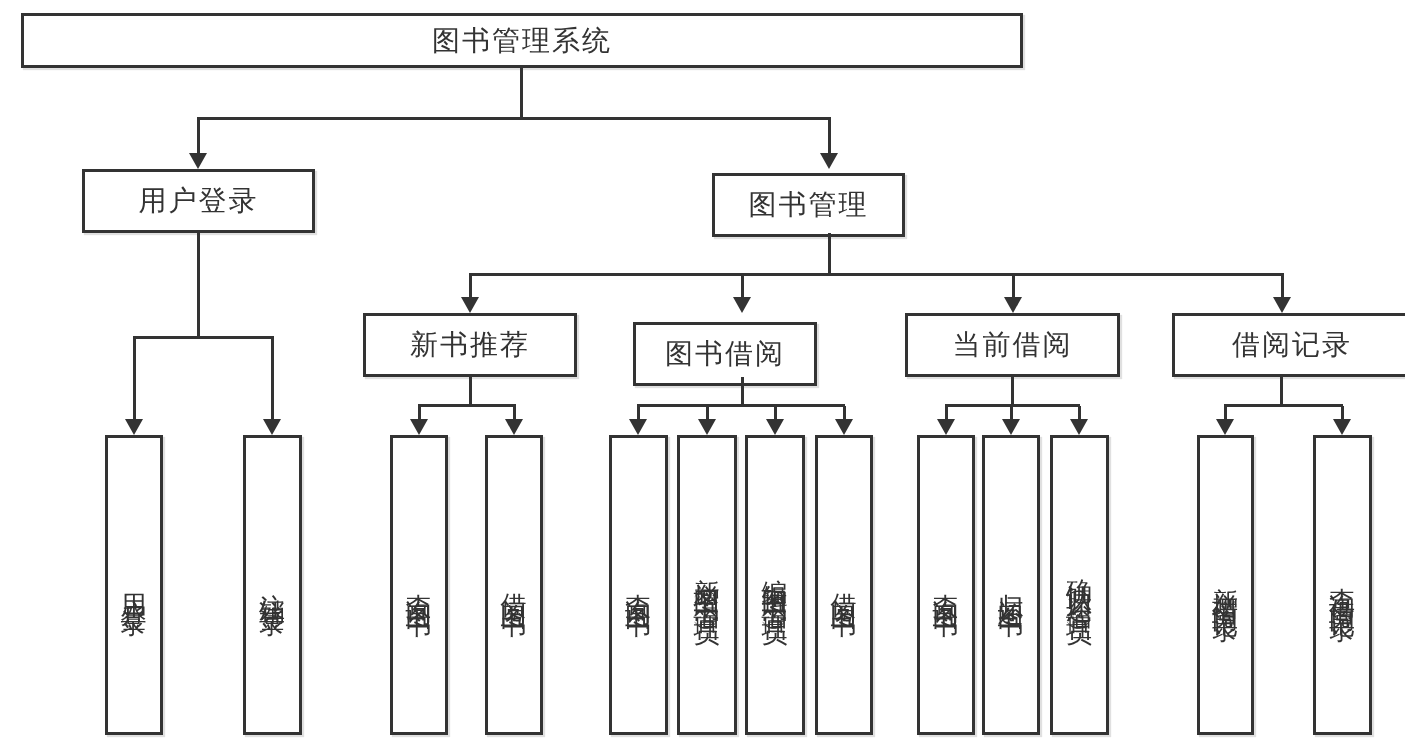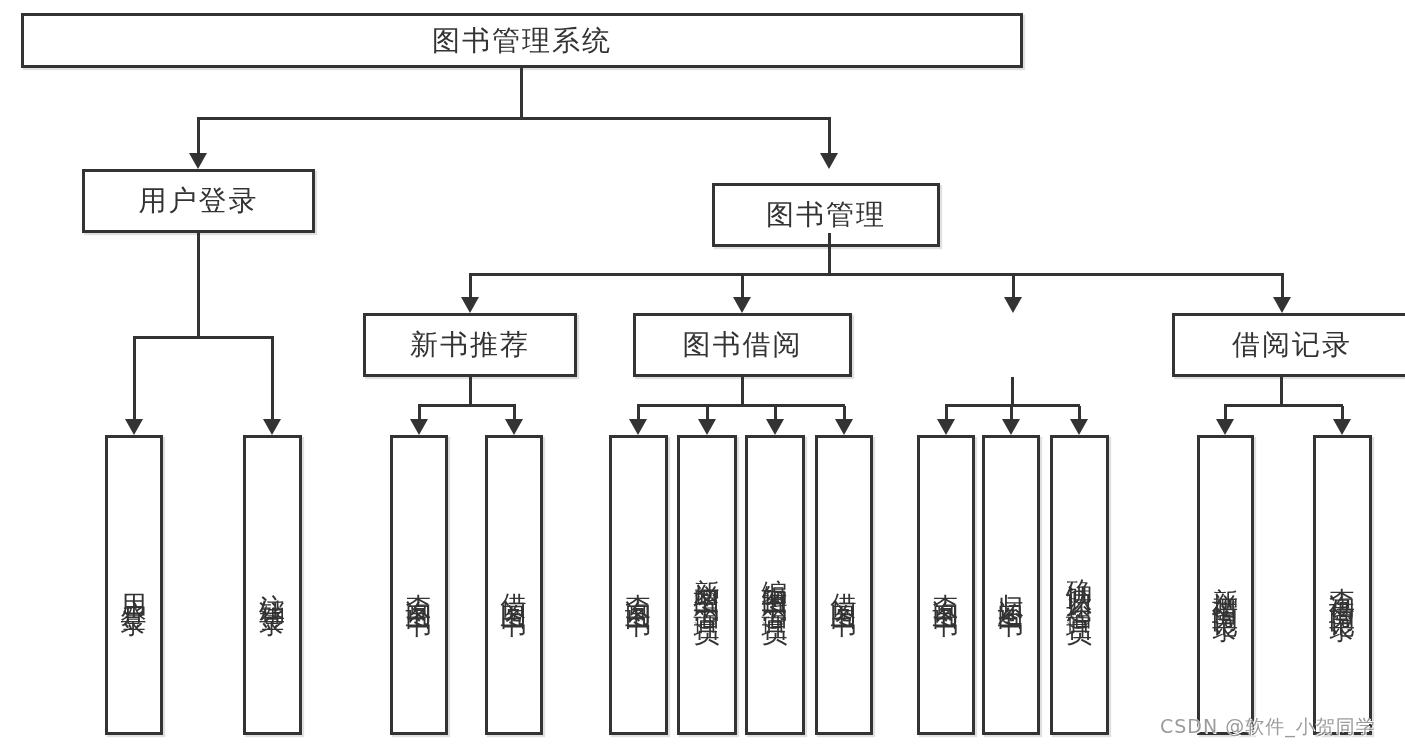--- a/index.html
+++ b/index.html
@@ -98,41 +98,44 @@
   </div>
 
   <div class="vline" style="left:520px;top:68px;height:51px;"></div>
   <div class="hline" style="left:197px;top:117px;width:634px;"></div>
   <div class="arrow" style="left:189px;top:119px;height:50px;"></div>
   <div class="arrow" style="left:820px;top:119px;height:50px;"></div>
 
   <div class="node h-node" style="left:82px;top:169px;width:233px;height:64px;">
     <span>用户登录</span>
   </div>
-  <div class="node h-node" style="left:712px;top:183px;width:228px;height:64px;">
+  <div class="node h-node" style="left:712px;top:173px;width:193px;height:64px;">
     <span>图书管理</span>
   </div>
 
   <div class="vline" style="left:197px;top:233px;height:106px;"></div>
   <div class="hline" style="left:133px;top:336px;width:141px;"></div>
   <div class="arrow" style="left:125px;top:338px;height:97px;"></div>
   <div class="arrow" style="left:263px;top:338px;height:97px;"></div>
 
   <div class="vline" style="left:828px;top:233px;height:43px;"></div>
   <div class="hline" style="left:469px;top:273px;width:815px;"></div>
   <div class="arrow" style="left:461px;top:275px;height:38px;"></div>
   <div class="arrow" style="left:733px;top:275px;height:38px;"></div>
   <div class="arrow" style="left:1004px;top:275px;height:38px;"></div>
   <div class="arrow" style="left:1273px;top:275px;height:38px;"></div>
 
   <div class="node h-node" style="left:363px;top:313px;width:214px;height:64px;font-family:Liberation Serif, serif;">
     <span>新书推荐</span>
   </div>
-  <div class="node h-node" style="left:633px;top:313px;width:219px;height:64px;">
+  <div class="node h-node" style="left:633px;top:322px;width:184px;height:64px;">
     <span>图书借阅</span>
+  </div>
+  <div class="node h-node" style="left:905px;top:313px;width:215px;height:64px;">
+    <span>当前借阅</span>
   </div>
   <div class="node h-node" style="left:1172px;top:313px;width:240px;height:64px;">
     <span>借阅记录</span>
   </div>
 
   <div class="vline" style="left:469px;top:377px;height:30px;"></div>
   <div class="hline" style="left:418px;top:404px;width:98px;"></div>
   <div class="arrow" style="left:410px;top:406px;height:29px;"></div>
   <div class="arrow" style="left:505px;top:406px;height:29px;"></div>
 
@@ -191,15 +194,14 @@
     <span>确认归还（管理员）</span>
   </div>
 
   <div class="node leaf" style="left:1197px;top:435px;width:57px;height:300px;">
     <span>新增借阅记录</span>
   </div>
   <div class="node leaf" style="left:1313px;top:435px;width:59px;height:300px;">
     <span>查询借阅记录</span>
   </div>
 
-  <div class="watermark">CSDN @软件_小贺同学</div>
 
 </div>
 
 </body></html>

